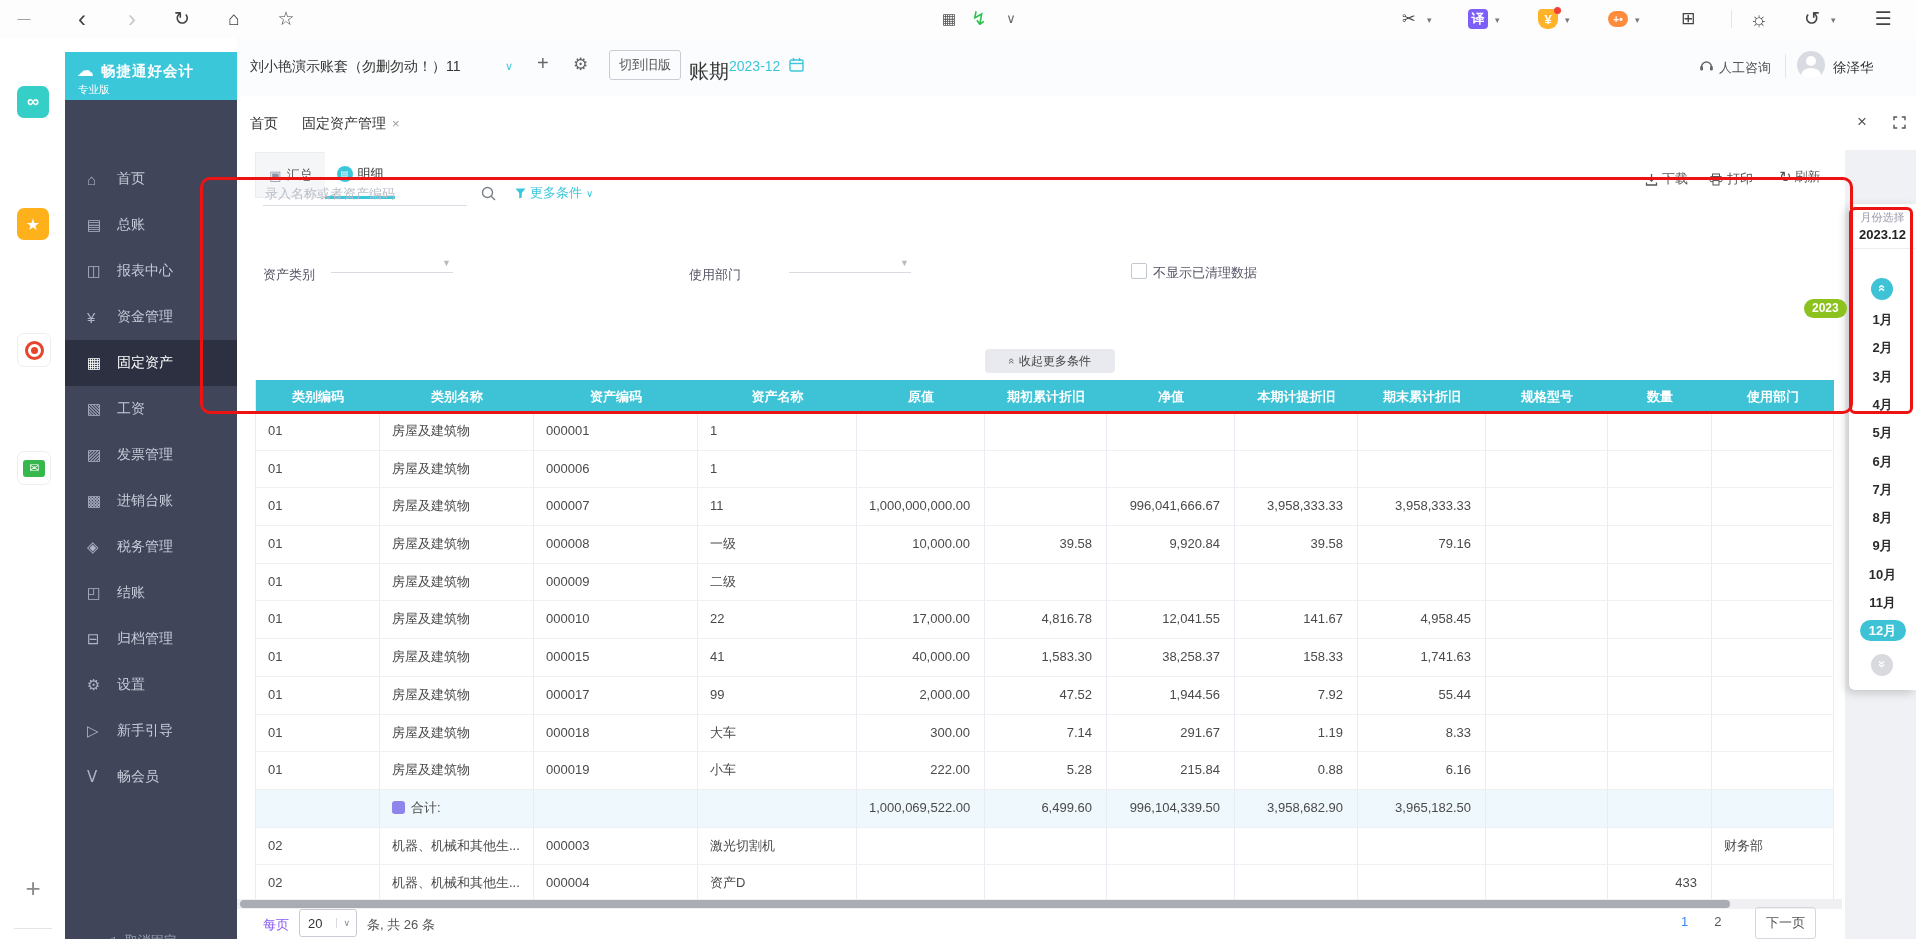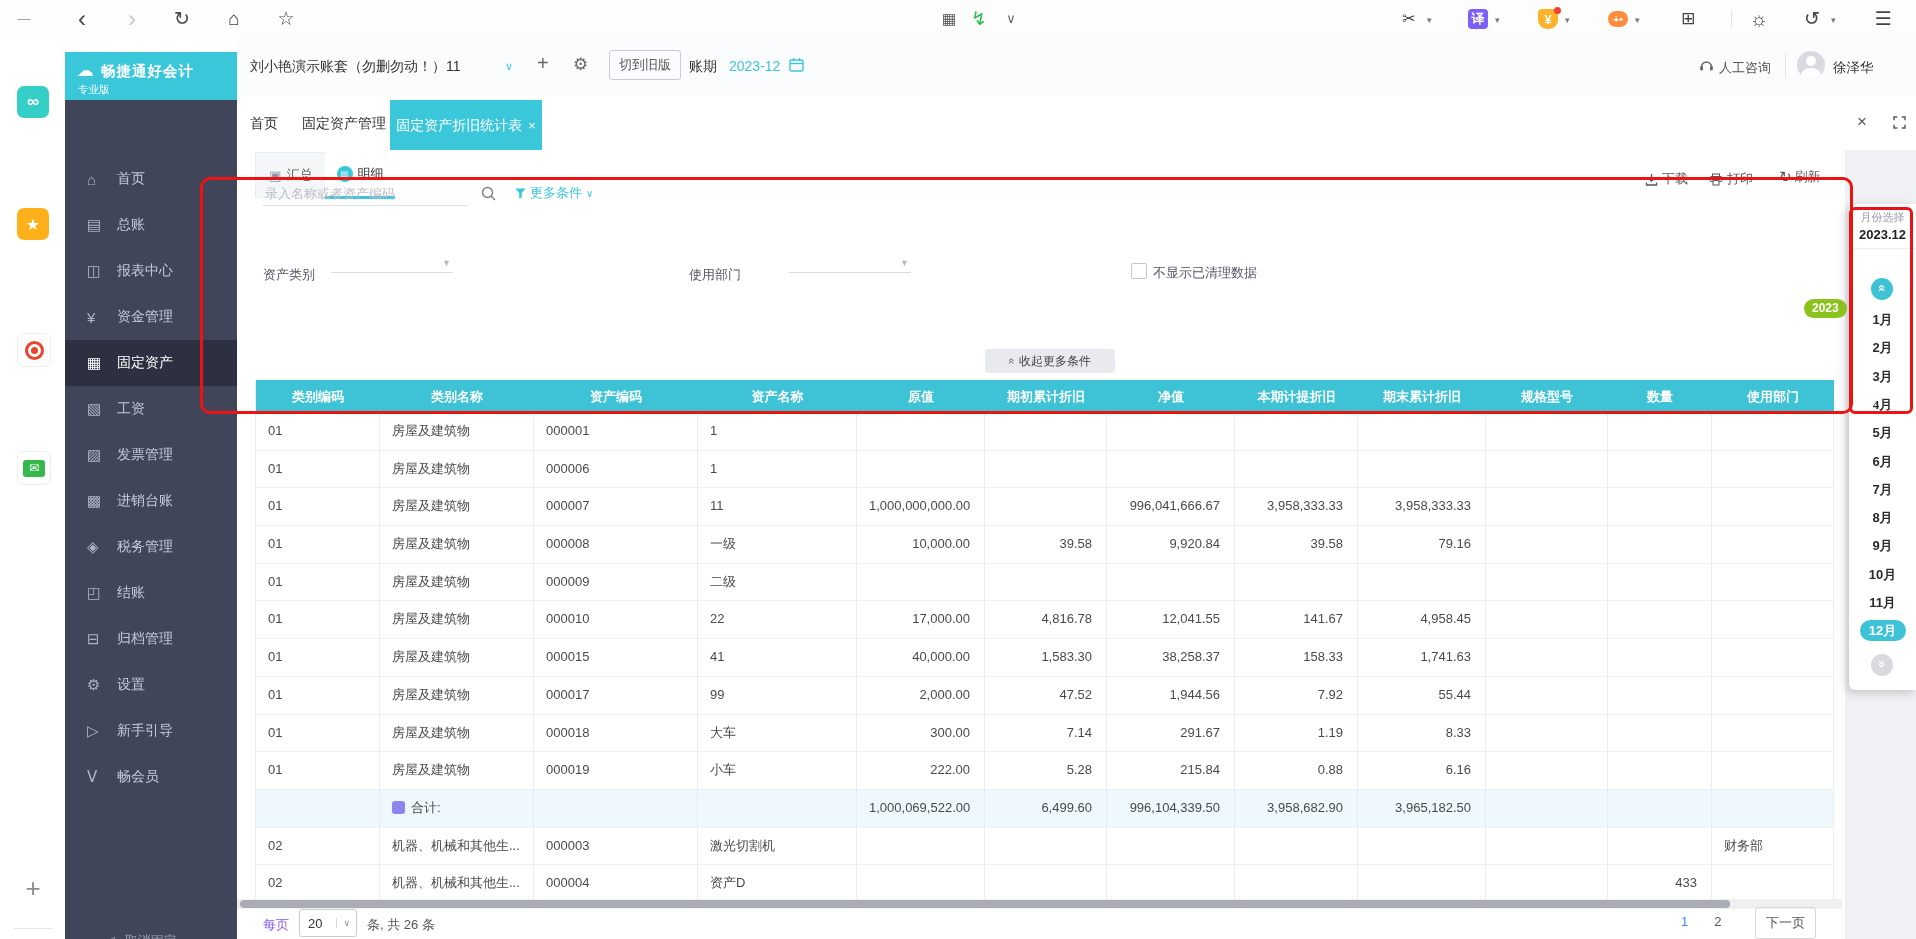--- a/index.html
+++ b/index.html
@@ -187,21 +187,21 @@
       <span style="margin-left:6px;">取消固定</span>
     </div>
   </div>
 
   <div class="abs" style="left:237px;top:38px;width:1679px;height:58px;background:#fbfcfd;border-bottom:1px solid #eef0f3;">
     <span class="abs" style="left:13px;top:20px;font-size:14px;color:#333;">刘小艳演示账套（勿删勿动！）11</span>
     <span class="abs" style="left:268px;top:22px;font-size:11px;color:#3bc7da;">∨</span>
     <span class="abs" style="left:300px;top:14px;font-size:20px;color:#666;cursor:pointer;">+</span>
     <span class="abs" style="left:336px;top:16px;font-size:17px;color:#666;cursor:pointer;">⚙</span>
     <span class="abs" style="left:372px;top:12px;border:1px solid #c9ccd4;border-radius:3px;padding:5px 9px;font-size:13px;color:#555;cursor:pointer;">切到旧版</span>
-    <span class="abs" style="left:452px;top:20px;font-size:14px;color:#333;">账期</span>
+    <span class="abs" style="left:452px;top:20px;font-size:20px;color:#333;">账期</span>
     <span class="abs" style="left:492px;top:20px;font-size:14px;color:#3bc7da;cursor:pointer;">2023-12</span>
     <svg class="abs" style="left:552px;top:19px;" width="15" height="15">
         <rect x="1" y="3" width="13" height="11" rx="1.5" fill="none" stroke="#3bc7da" stroke-width="1.4"></rect>
         <line x1="1" y1="6.5" x2="14" y2="6.5" stroke="#3bc7da" stroke-width="1.4"></line>
         <line x1="4.5" y1="1" x2="4.5" y2="4" stroke="#3bc7da" stroke-width="1.4"></line>
         <line x1="10.5" y1="1" x2="10.5" y2="4" stroke="#3bc7da" stroke-width="1.4"></line>
       </svg>
 
     <svg class="abs" style="left:1462px;top:20px;" width="15" height="14">
         <path d="M2.5 9a5 5 0 0110 0" stroke="#666" fill="none" stroke-width="1.4"></path>
@@ -217,21 +217,20 @@
     <span class="abs" style="left:1596px;top:21px;font-size:13.5px;color:#333;cursor:pointer;">徐泽华</span>
   </div>
 
   <div class="abs tabsrow" id="tabs-row">
     <span class="abs" style="left:1620px;top:16px;font-size:17px;color:#555;cursor:pointer;">×</span>
     <svg class="abs" style="left:1656px;top:20px;" width="13" height="13">
         <path d="M1 4.2V1h3.2M8.8 1H12v3.2M12 8.8V12H8.8M4.2 12H1V8.8" stroke="#555" fill="none" stroke-width="1.4"></path>
       </svg>
   <div class="apptab" style="left: 13px; width: 44px;"><span>首页</span></div>
       <div class="apptab" style="left: 65px; width: 110px;"><span>固定资产管理</span><span class="x">×</span></div>
-      <div class="apptab active" style="left: 153px; width: 152px;"><span>固定资产折旧统计表</span><span class="x">×</span></div>
     </div>
 
   <div class="abs graystrip"></div>
   <div class="abs content">
 
     <div class="subtab" style="left:18px;background:#f5f6f8;border:1px solid #ececf0;">
       <span style="color:#8a93a6;margin-right:5px;font-size:13px;">▣</span>
       <span>汇总</span>
     </div>
     <div class="subtab" style="left:88px;background:#fff;border-bottom:3px solid #3bc7da;color:#333;">
@@ -502,21 +501,21 @@
   </div>
 
   <div class="abs mpanel">
     <div class="abs" style="left:0;top:6px;width:67px;text-align:center;font-size:11px;color:#99a;">月份选择</div>
     <div class="abs" style="left:0;top:23px;width:67px;text-align:center;font-size:13px;font-weight:bold;color:#222;border-bottom:1px solid #eee;padding-bottom:6px;">2023.12</div>
     <div class="mchev" style="top:74px;background:#3ec3d6;"><span class="rot90">«</span></div>
     <div id="month-list">
         <div class="mitem" style="top: 102px;">1月</div>
         <div class="mitem" style="top: 130.3px;">2月</div>
         <div class="mitem" style="top: 158.6px;">3月</div>
-        <div class="mitem" style="top: 186.9px; font-family: Liberation Serif, serif;">4月</div>
+        <div class="mitem" style="top: 186.9px;">4月</div>
         <div class="mitem" style="top: 215.2px;">5月</div>
         <div class="mitem" style="top: 243.5px;">6月</div>
         <div class="mitem" style="top: 271.8px;">7月</div>
         <div class="mitem" style="top: 300.1px;">8月</div>
         <div class="mitem" style="top: 328.4px;">9月</div>
         <div class="mitem" style="top: 356.7px;">10月</div>
         <div class="mitem" style="top: 385px;">11月</div>
         <div class="mitem" style="top: 413.3px;"><span class="pillm">12月</span></div>
       </div>
     <div class="mchev" style="top:450px;background:#d8dade;"><span class="rot90">»</span></div>

